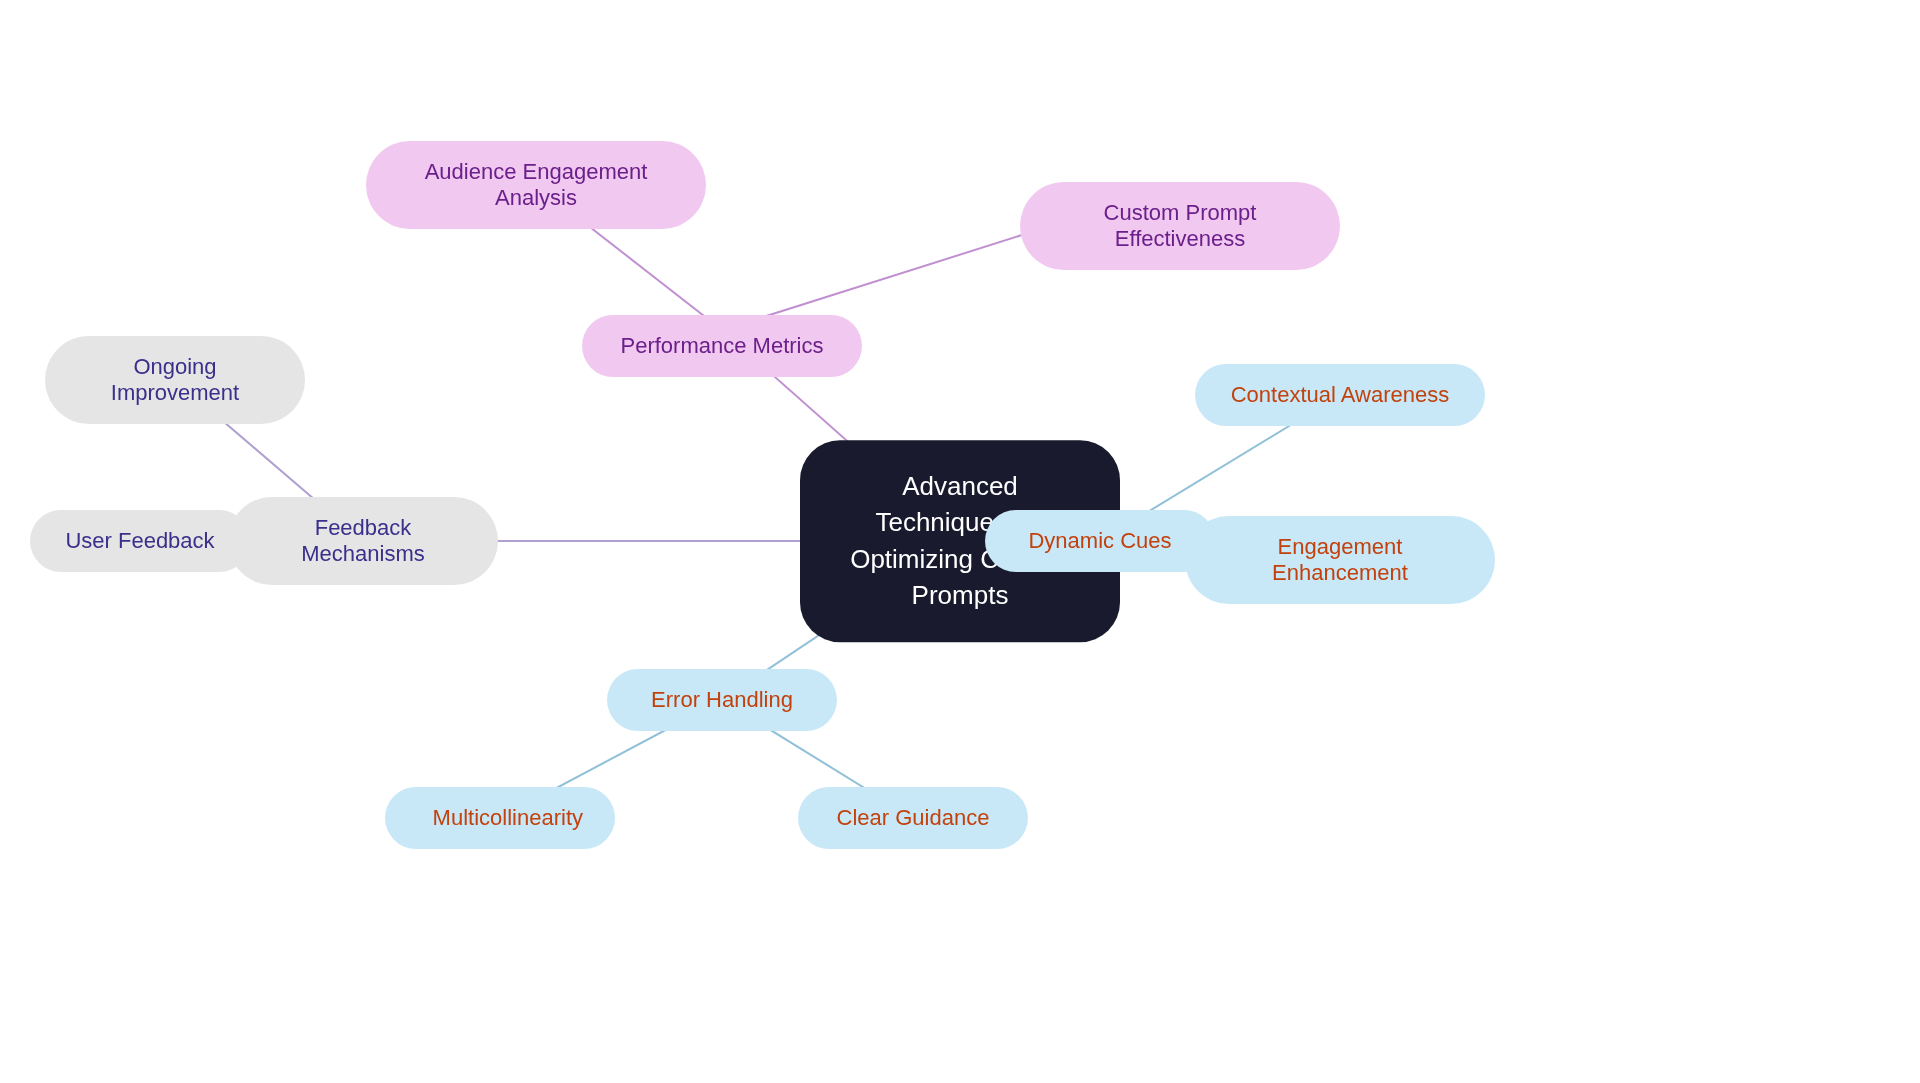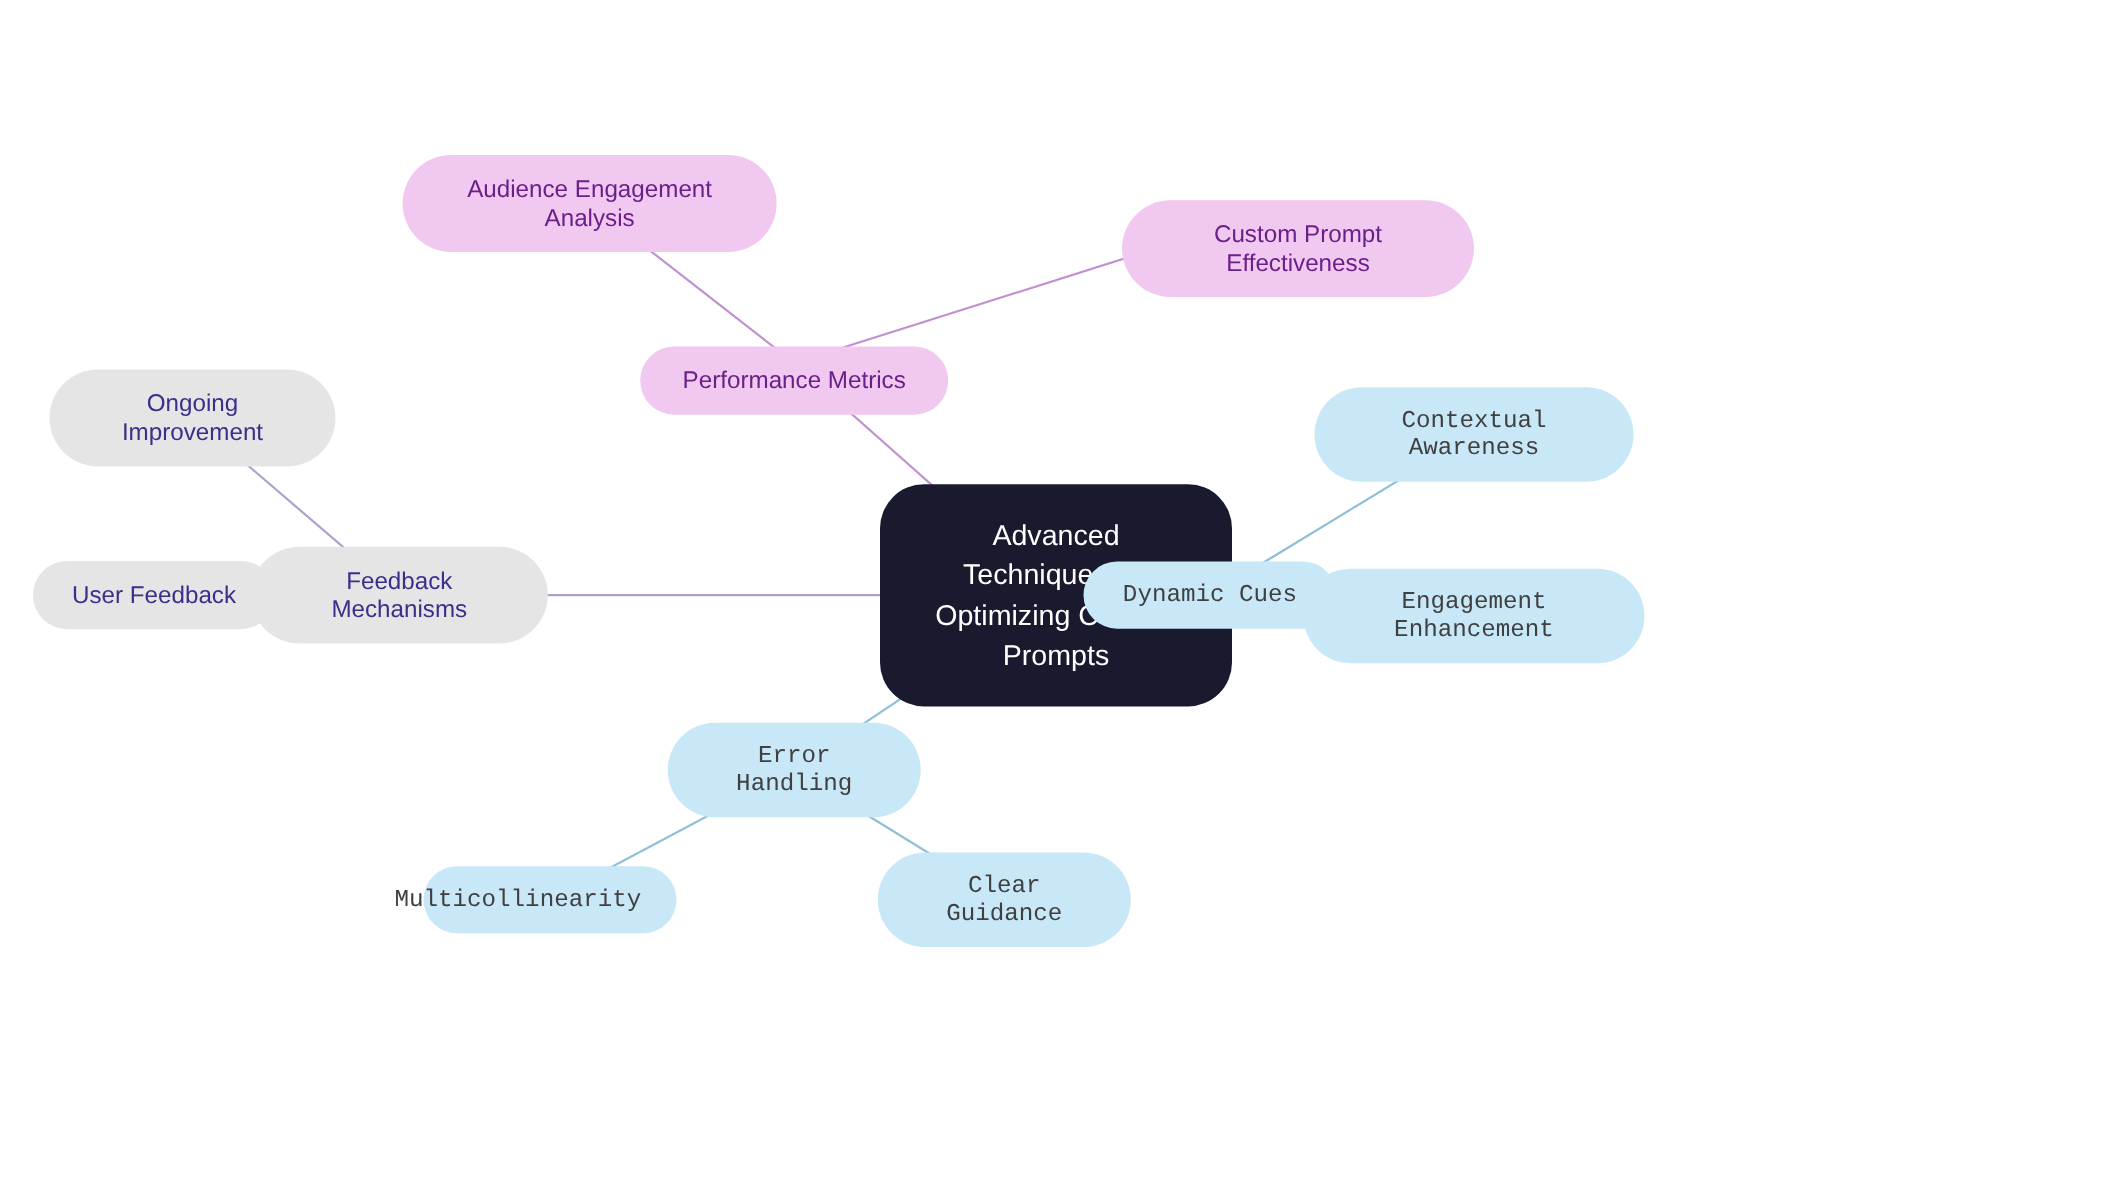--- a/index.html
+++ b/index.html
@@ -52,23 +52,22 @@
       border: none;
     }
     .node-purple {
       background: #e5e5e5;
       color: #3a2f8a;
       border: none;
       align-items: center;
     }
     .node-blue {
       background: #c8e8f8;
-      color: #404040;
+      color: #c2410c;
       border: none;
-      font-family: Liberation Mono, monospace;
     }
   </style>
 </head>
 <body>
 
 <div id="mindmap-container">
   <svg id="connections">
 
     <line x1="960" y1="541" x2="722" y2="330" stroke="#c090d0" stroke-width="2"></line>
 

